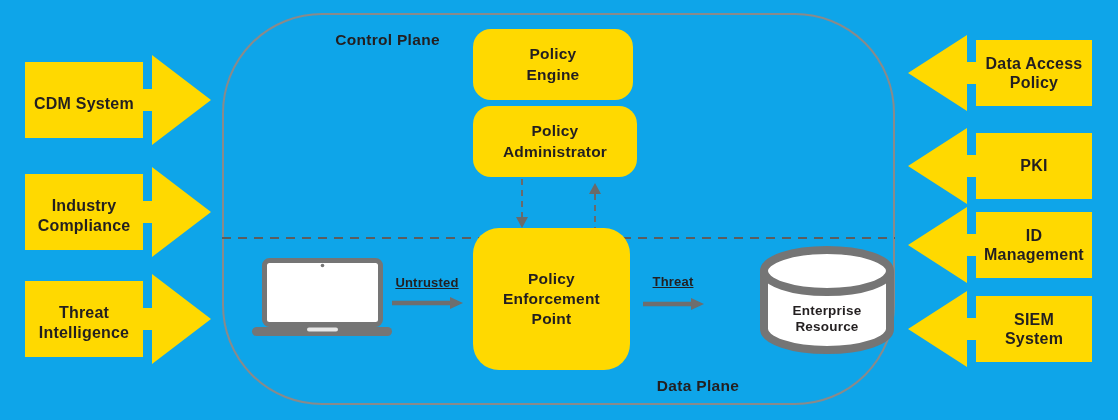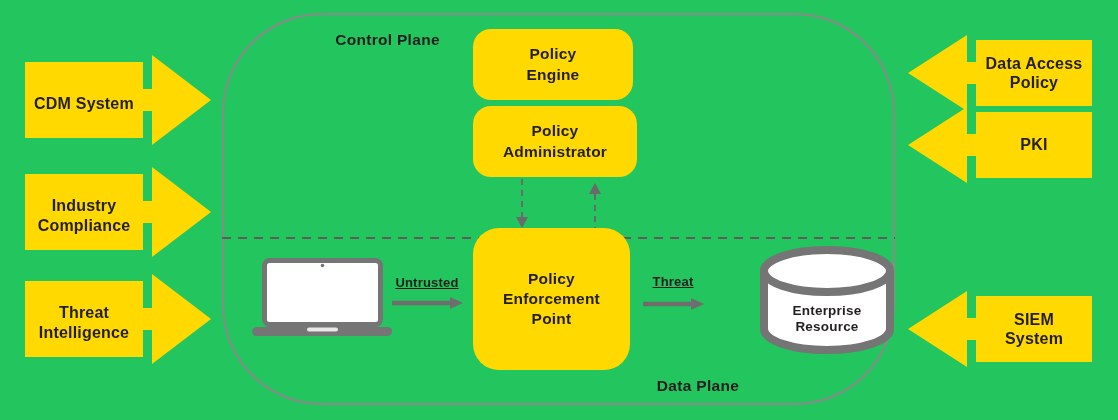--- a/index.html
+++ b/index.html
@@ -5,21 +5,21 @@
   :root{
     --yellow:#FFD900;
     --gray:#757575;
     --ink:#231F20;
     --border-gray:#8A8A8A;
     --dash-gray:#5D5D5D;
   }
   *{margin:0;padding:0;box-sizing:border-box;}
   html,body{background:#fff;}
   body{font-family:"Liberation Sans",sans-serif;}
-  .stage{position:relative;width:1118px;height:420px;overflow:hidden;background:#22c55e;color:var(--ink);padding-left:8px;}
+  .stage{position:relative;width:1118px;height:420px;overflow:hidden;background:#0ea5e9;color:var(--ink);padding-left:8px;}
 
   
   .plane-box{position:absolute;left:222px;top:13px;width:673px;height:392px;
     border:2px solid var(--border-gray);border-radius:100px;background:transparent;}
 
   .plane-label{position:absolute;font-weight:bold;font-size:15.5px;letter-spacing:.3px;
     color:var(--ink);text-align:center;}
 
   
   .node{position:absolute;background:var(--yellow);border-radius:18px;
@@ -132,27 +132,34 @@
   </div>
 
   <div class="block-arrow right" style="left:908px;top:35px;width:184px;height:76px;">
     <svg width="184" height="76" viewBox="0 0 184 76">
       <polygon class="fill-yellow" points="184,5 184,71 68,71 68,49 59,49 59,76 0,38 59,0 59,27 68,27 68,5"></polygon>
     </svg>
     <div class="lbl">Data Access
 Policy</div>
   </div>
 
-  <div class="block-arrow right" style="left:908px;top:107px;width:184px;height:76px;">
+  <div class="block-arrow right" style="left:908px;top:128px;width:184px;height:76px;">
     <svg width="184" height="76" viewBox="0 0 184 76">
       <polygon class="fill-yellow" points="184,5 184,71 68,71 68,49 59,49 59,76 0,38 59,0 59,27 68,27 68,5"></polygon>
     </svg>
     <div class="lbl">PKI</div>
   </div>
 
+  <div class="block-arrow right" style="left:908px;top:207px;width:184px;height:76px;">
+    <svg width="184" height="76" viewBox="0 0 184 76">
+      <polygon class="fill-yellow" points="184,5 184,71 68,71 68,49 59,49 59,76 0,38 59,0 59,27 68,27 68,5"></polygon>
+    </svg>
+    <div class="lbl">ID
+Management</div>
+  </div>
 
   <div class="block-arrow right" style="left:908px;top:291px;width:184px;height:76px;">
     <svg width="184" height="76" viewBox="0 0 184 76">
       <polygon class="fill-yellow" points="184,5 184,71 68,71 68,49 59,49 59,76 0,38 59,0 59,27 68,27 68,5"></polygon>
     </svg>
     <div class="lbl">SIEM
 System</div>
   </div>
 
 </div>

